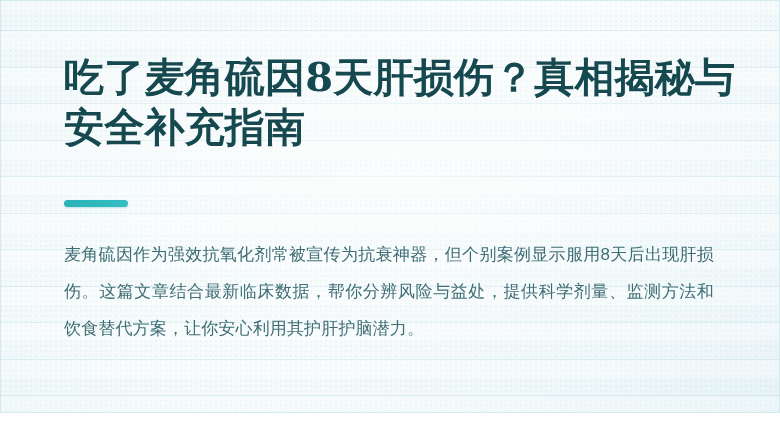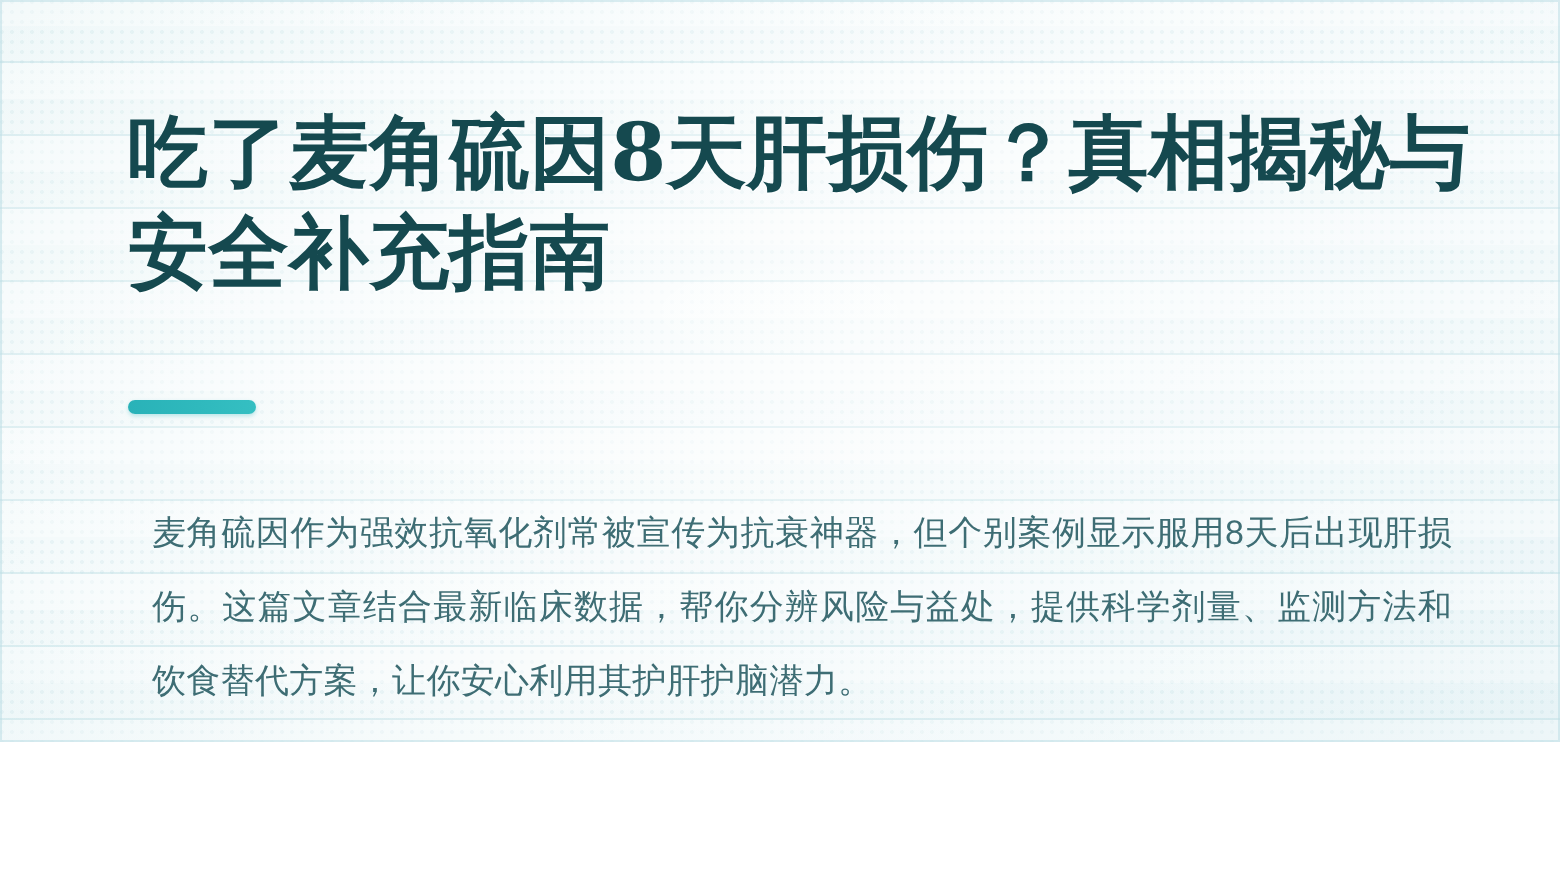--- a/index.html
+++ b/index.html
@@ -5,21 +5,21 @@
 <style>
   html, body {
     margin: 0;
     padding: 0;
     background: #ffffff;
   }
 
   #canvas {
     position: relative;
     width: 780px;
-    height: 371px;
+    height: 413px;
     overflow: hidden;
     box-sizing: border-box;
     
     background:
       linear-gradient(135deg,
         #eef7f8 0%,
         #f2f9fa 26%,
         #f5fafb 52%,
         #eef7f9 78%,
         #e9f4f7 100%);
@@ -119,21 +119,21 @@
     border-radius: 3.5px;
     background: linear-gradient(90deg, #29b2b8 0%, #2fb9bd 55%, #35bfc2 100%);
     box-shadow: 0 1px 2px rgba(41,178,184,0.30);
   }
 
   .summary {
     position: absolute;
     top: 236px;
     left: 0;
     width: 650px;
-    margin: 12px;
+    margin: 0;
     font-family: "Liberation Sans", "DejaVu Sans", sans-serif;
     font-size: 17px;
     line-height: 37px;
     letter-spacing: 0.15px;
     color: #3e6d74;
     text-align: justify;
     text-justify: inter-ideograph;
   }
 </style>
 </head>

